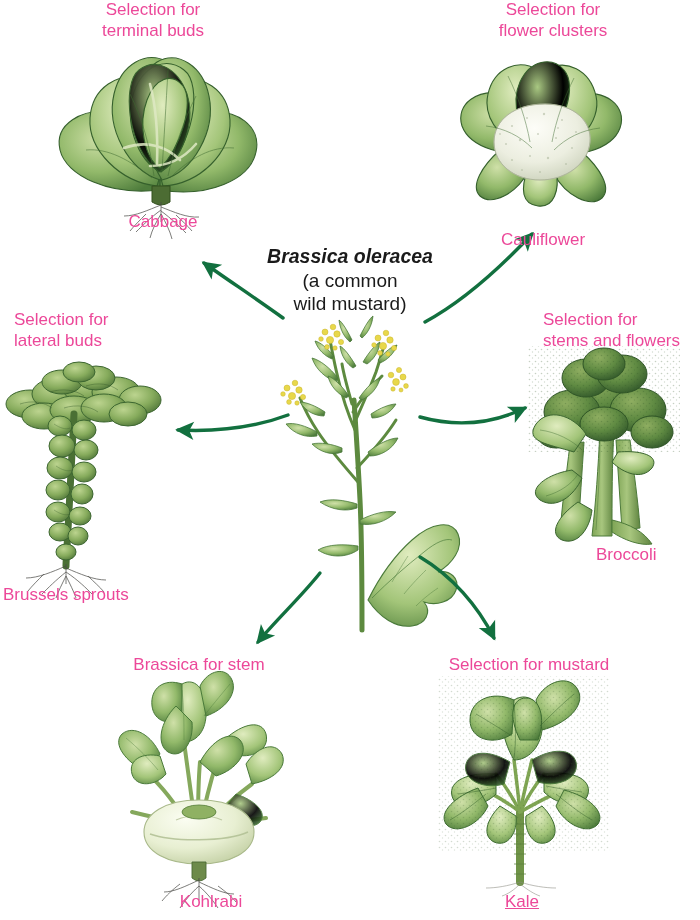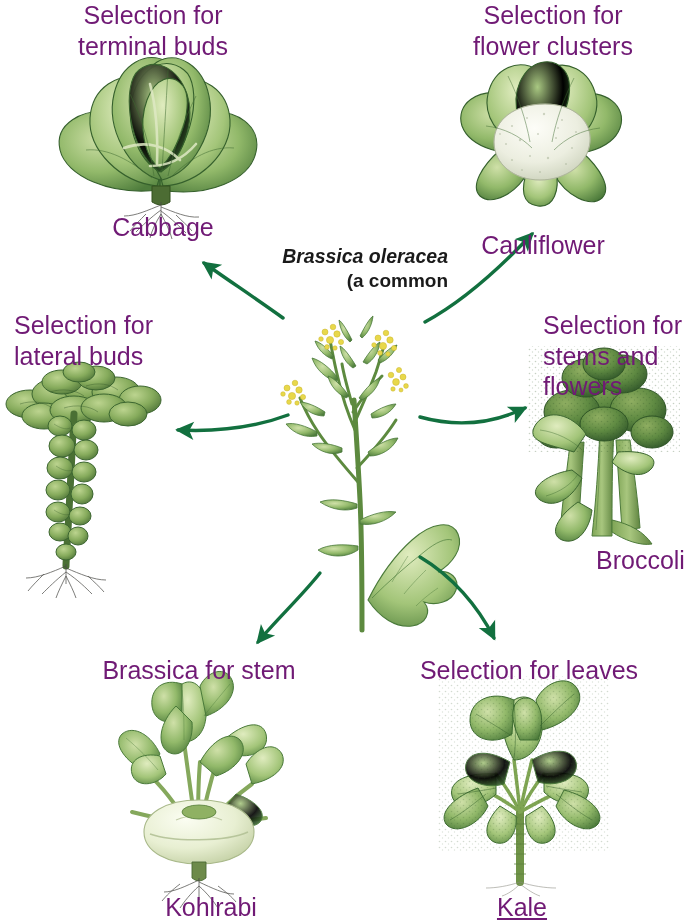--- a/index.html
+++ b/index.html
@@ -11,45 +11,45 @@
     position: relative;
     width: 700px;
     height: 920px;
     background: #ffffff;
     font-family: "Liberation Sans", sans-serif;
     color: #231f20;
     overflow: hidden;
   }
   .label {
     position: absolute;
-    font-size: 25px;
+    font-size: 17px;
     line-height: 1.22;
-    color: #701a75;
+    color: #ec4899;
     white-space: pre-line;
   }
   .label.center-align { text-align: center; }
   .label.left-align { text-align: left; }
 
   .sci-name {
     position: absolute;
-    text-align: right;
+    text-align: center;
     font-size: 19px;
     line-height: 1.22;
     color: #1a1a1a;
   }
   .sci-name .binomial {
     display: block;
     font-style: italic;
     font-weight: bold;
     font-size: 19.5px;
   }
   .sci-name .common {
     display: block;
     font-style: normal;
-    font-weight: bold;
+    font-weight: normal;
   }
 
   svg.layer {
     position: absolute;
     left: 0; top: 0;
     width: 700px;
     height: 920px;
     overflow: visible;
   }
   svg.arrows { pointer-events: none; }
@@ -494,32 +494,34 @@
   <div class="label center-align" style="left:68px; top:212px; width:190px;">Cabbage</div>
 
   <div class="label center-align" style="left:408px; top:0px; width:290px;">Selection for
 flower clusters</div>
 
   <div class="label center-align" style="left:448px; top:198px; width:190px;margin-top:32px;">Cauliflower</div>
 
   <div class="label left-align" style="left:14px; top:310px; width:220px;">Selection for
 lateral buds</div>
 
+  <div class="label left-align" style="left:3px; top:585px; width:230px;">Brussels sprouts</div>
 
   <div class="label left-align" style="left:543px; top:310px; width:175px;">Selection for
 stems and flowers</div>
 
   <div class="label left-align" style="left:596px; top:545px; width:120px;">Broccoli</div>
 
   <div class="label center-align" style="left:84px; top:655px; width:230px;">Brassica for stem</div>
 
   <div class="label center-align" style="left:136px; top:892px; width:150px;">Kohlrabi</div>
 
-  <div class="label center-align" style="left:414px; top:655px; width:230px;">Selection for leaves</div>
+  <div class="label center-align" style="left:414px; top:655px; width:230px;">Selection for mustard</div>
 
   <div class="label center-align" style="left:462px; top:892px; width:120px;text-decoration:underline;">Kale</div>
 
   <div class="sci-name" style="left:252px; top:245px; width:196px;">
     <span class="binomial">Brassica oleracea</span>
     <span class="common">(a common</span>
+    <span class="common">wild mustard)</span>
   </div>
 
 </div>
 
 </body></html>

